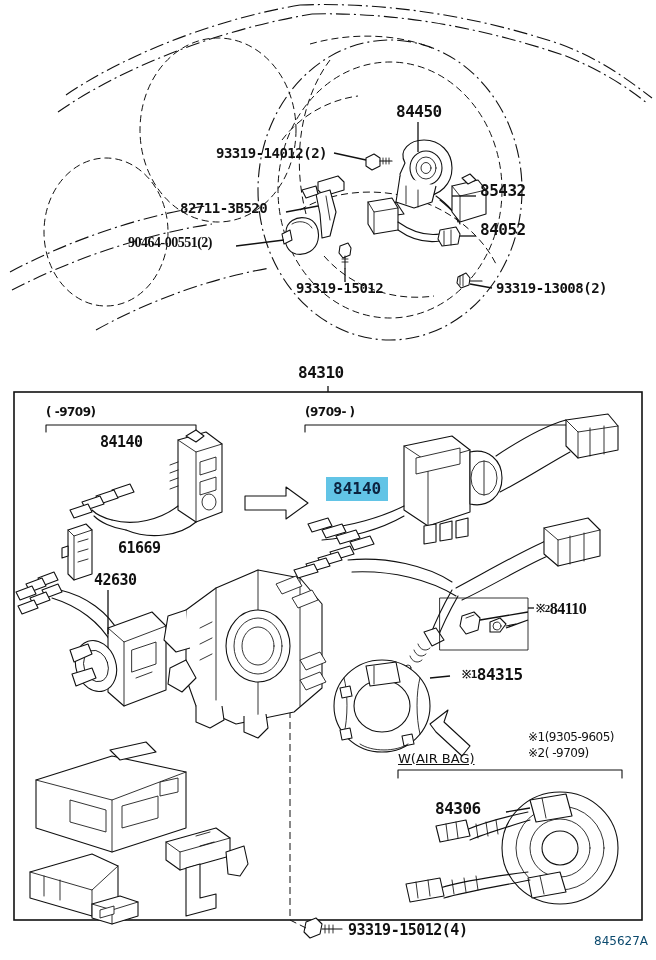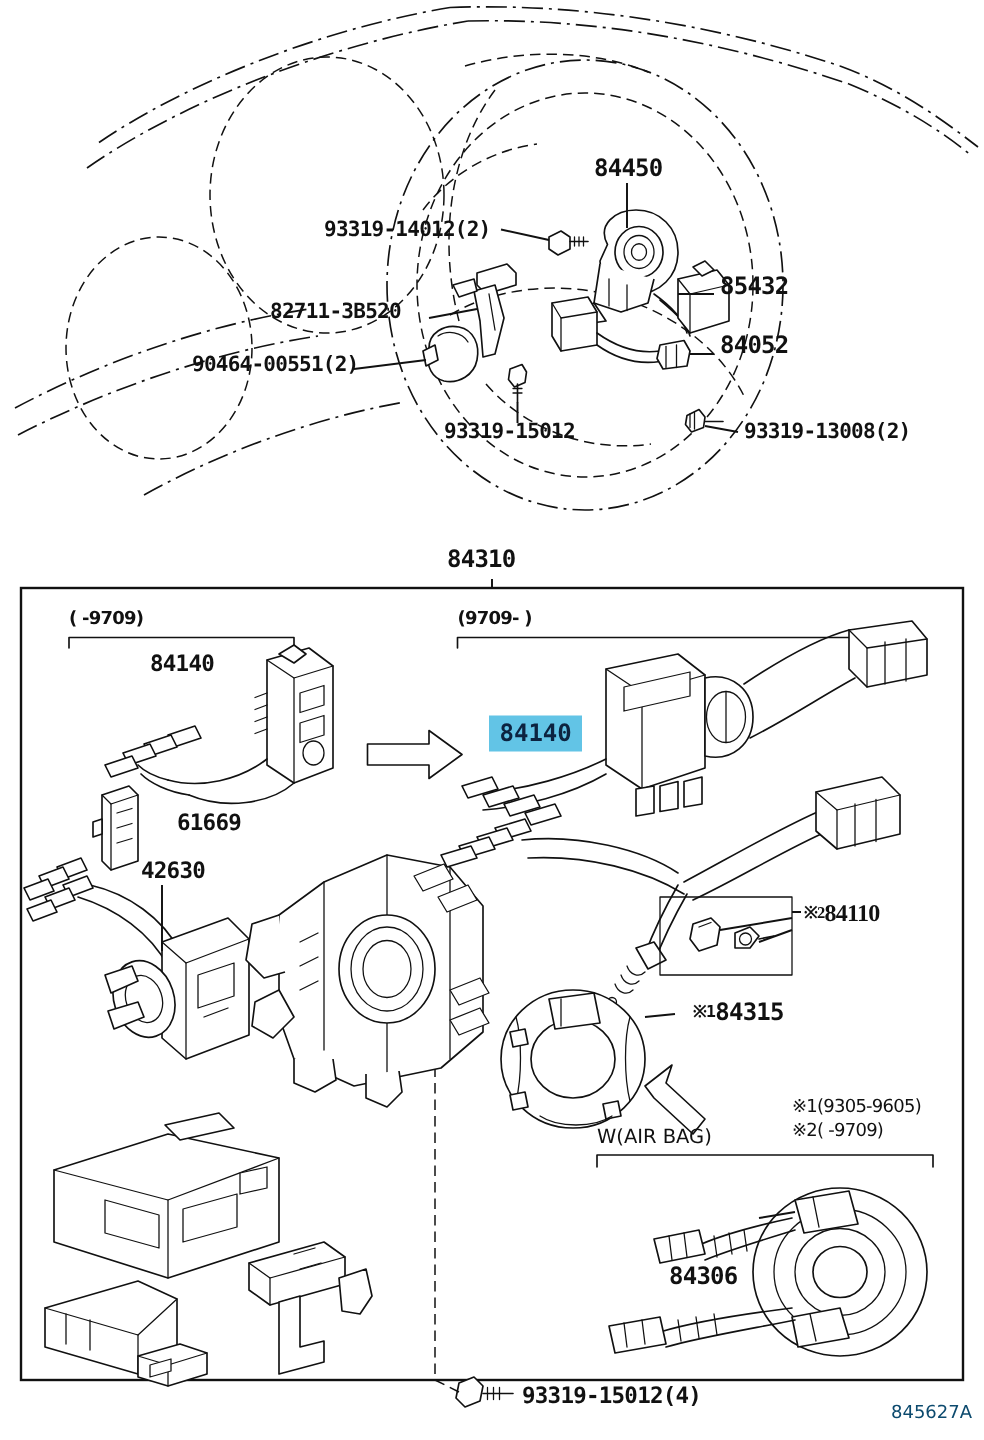--- a/index.html
+++ b/index.html
@@ -14,21 +14,21 @@
   .lbl{
     position:absolute;
     font-family:"DejaVu Sans Mono","Liberation Mono",monospace;
     font-weight:bold;
     white-space:nowrap;
     letter-spacing:-0.5px;
     color:#111;
   }
   .lbl.s15{font-size:15px;}
   .lbl.s14{font-size:14px;}
-  .lbl.s13{font-size:13px;}
+  .lbl.s13{font-size:13px;text-decoration:underline;}
   .lbl.s12{font-size:12px;}
   .lbl.s16{font-size:16px;}
   .lbl.thin{font-weight:normal;}
   .lbl.nomono{font-family:"DejaVu Sans","Liberation Sans",sans-serif;text-align:center;}
   .hl{
     background:#62c4e6;
     color:#0c2340;
     padding:2px 7px 3px 7px;
     font-size:16px;
     font-weight:bold;
@@ -383,33 +383,33 @@
       <path class="lnT" d="M325,925 L325,933 M329,925 L329,933 M333,925 L333,933"></path>
       <path class="dash2" d="M290,920 L306,928"></path>
     </g>
   </svg>
 
   <div class="lbl s16" style="left:396px;top:102px;">84450</div>
   <div class="lbl s14" style="left:216px;top:145px;">93319-14012(2)</div>
   <div class="lbl s16" style="left:480px;top:181px;">85432</div>
   <div class="lbl s14" style="left:180px;top:200px;">82711-3B520</div>
   <div class="lbl s16" style="left:480px;top:220px;">84052</div>
-  <div class="lbl s14" style="left:128px;top:235px;">90464-00551(2)</div>
+  <div class="lbl s14" style="left:128px;top:235px;font-family:Liberation Serif, serif;">90464-00551(2)</div>
   <div class="lbl s14" style="left:296px;top:280px;">93319-15012</div>
   <div class="lbl s14" style="left:496px;top:280px;text-align:center;">93319-13008(2)</div>
 
   <div class="lbl s16" style="left:298px;top:363px;">84310</div>
 
   <div class="lbl s12 nomono" style="left:46px;top:405px;">(    -9709)</div>
   <div class="lbl s12 nomono" style="left:305px;top:405px;">(9709-     )</div>
 
   <div class="lbl s15" style="left:100px;top:433px;">84140</div>
   <div class="lbl s15" style="left:118px;top:539px;">61669</div>
   <div class="lbl s15" style="left:94px;top:571px;">42630</div>
-  <div class="lbl s16" style="left:446px;top:799px;margin-top:42px;">84306</div>
+  <div class="lbl s16" style="left:435px;top:799px;">84306</div>
 
   <div style="position:absolute;left:326px;top:479px;">
     <span class="hl">84140</span>
   </div>
 
   <div class="lbl s16" style="left:536px;top:600px;font-family:Liberation Serif, serif;">
     <span class="star">※2</span><span>84110</span>
   </div>
   <div class="lbl s16" style="left:462px;top:665px;">
     <span class="star">※1</span><span>84315</span>

